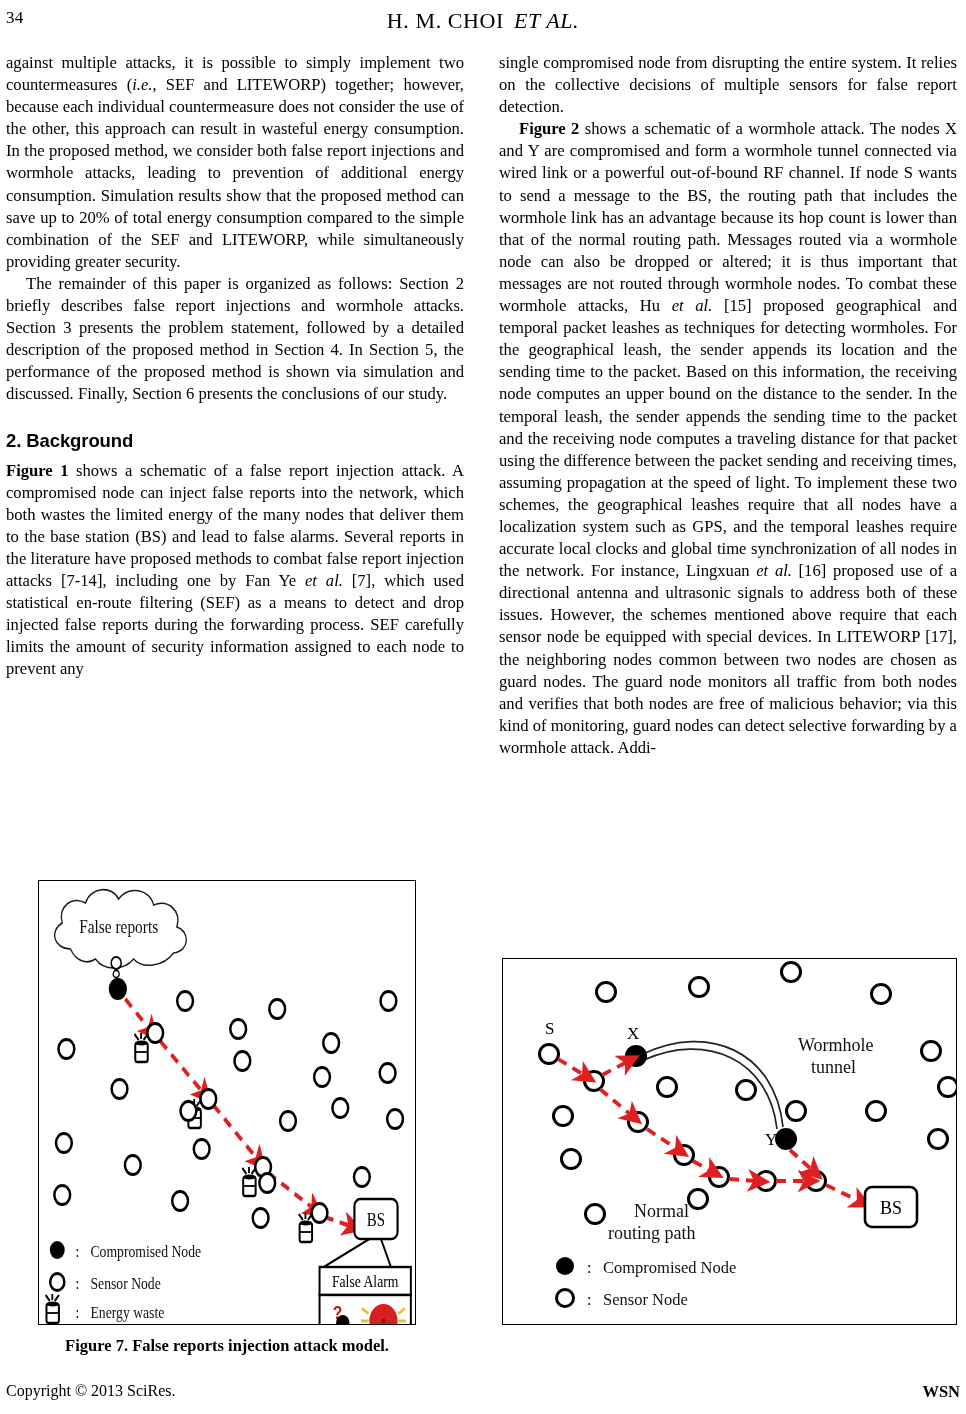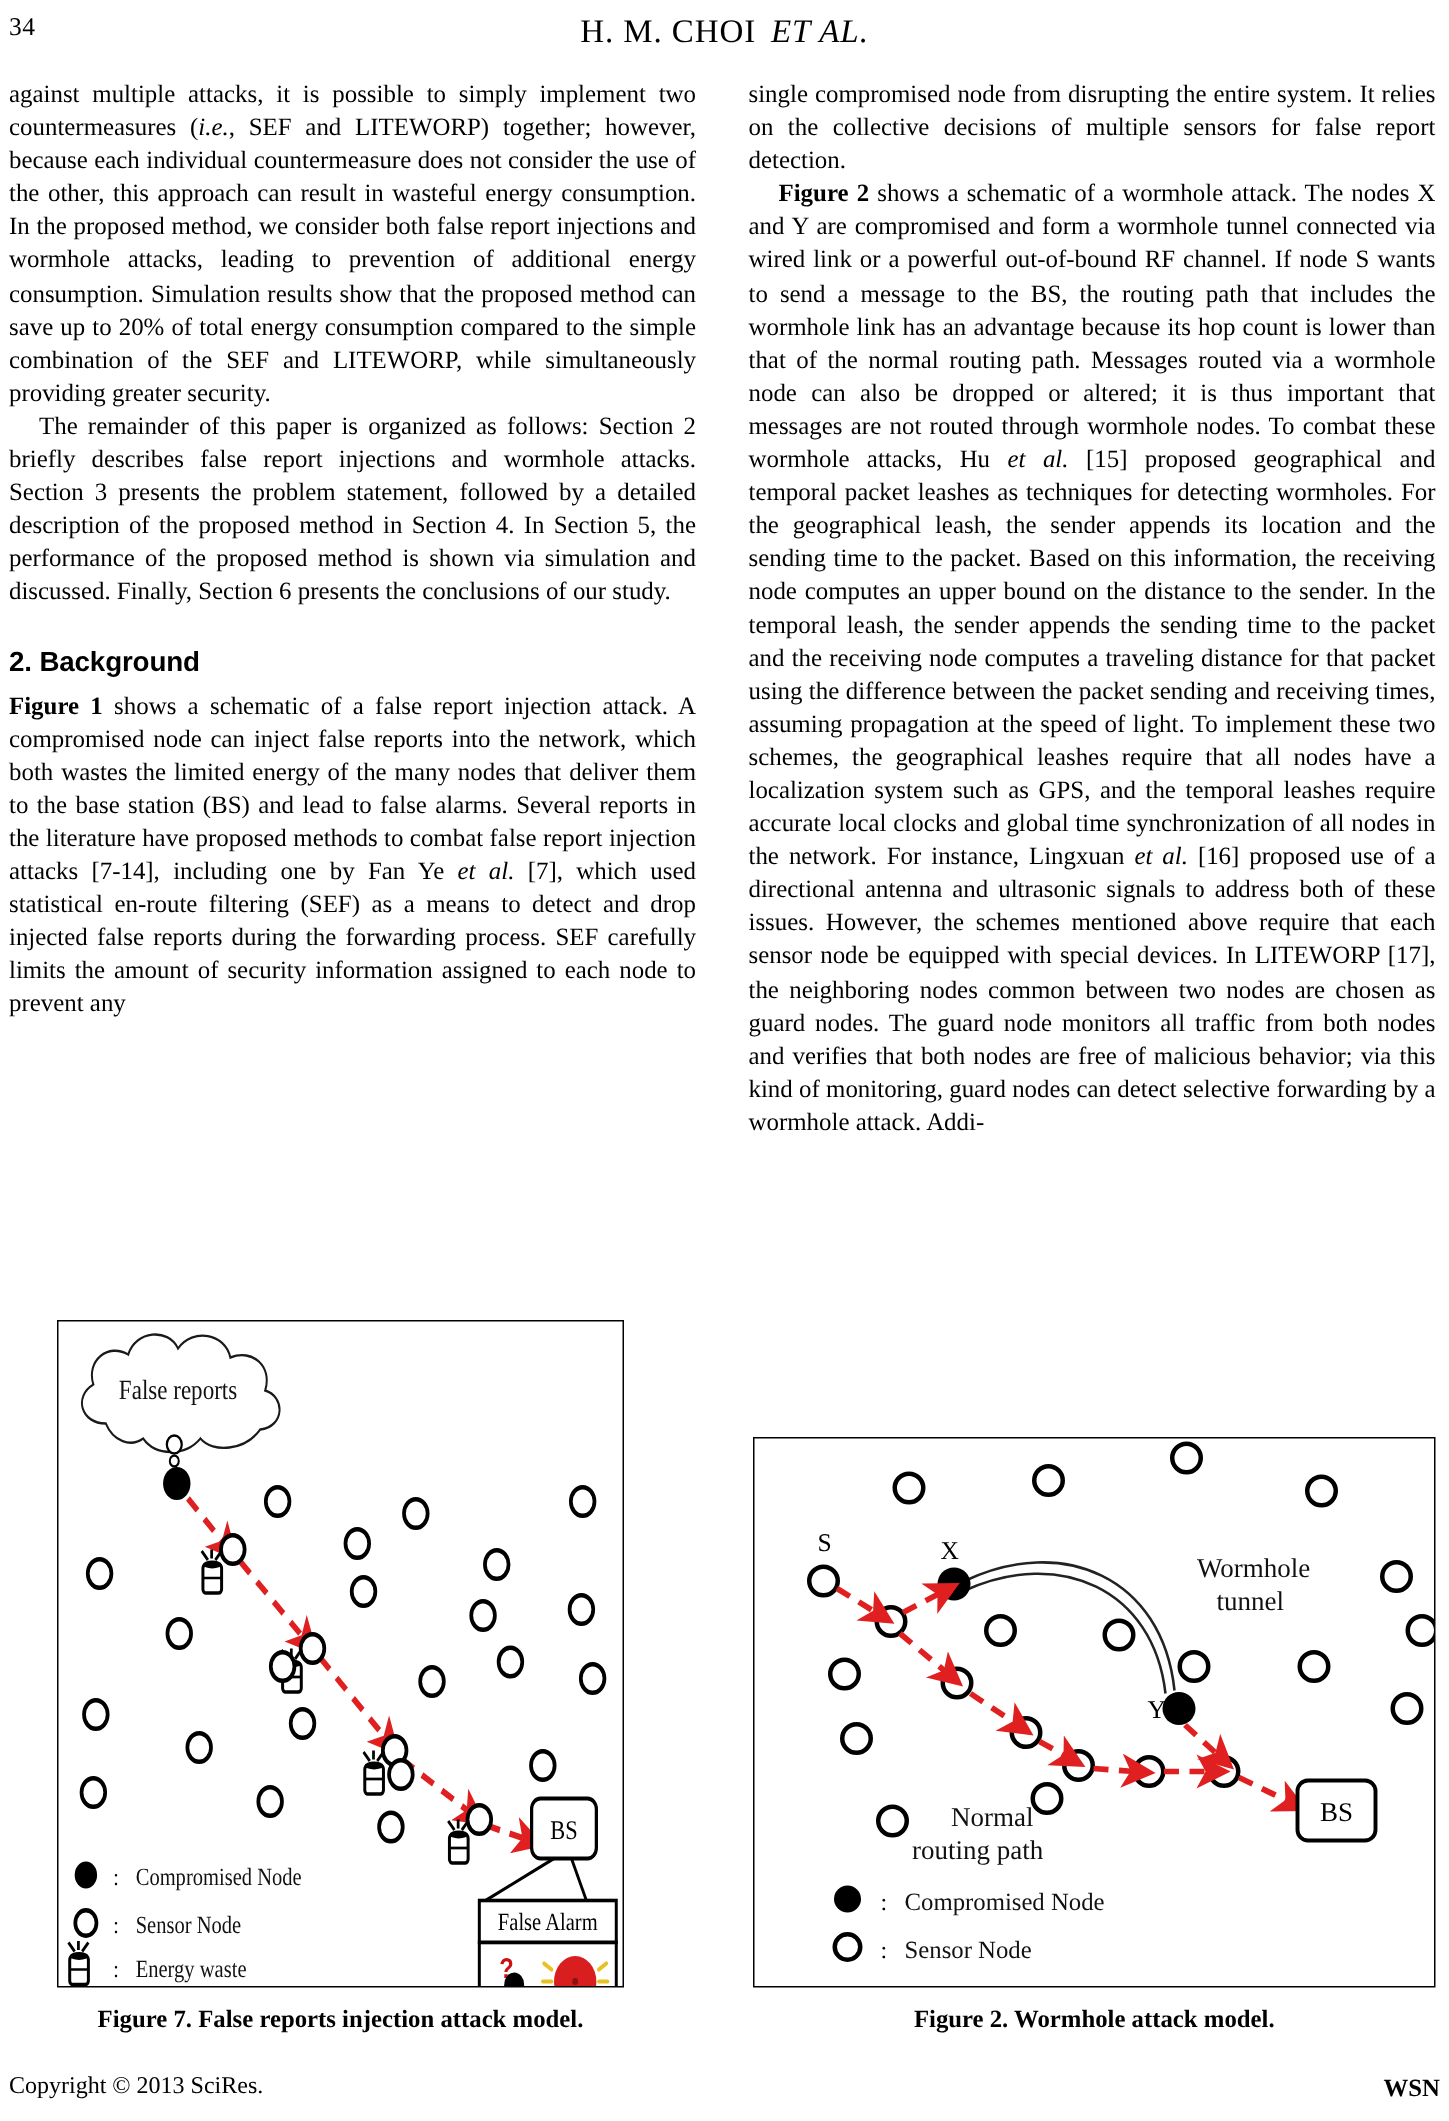--- a/index.html
+++ b/index.html
@@ -398,19 +398,18 @@
         <circle cx="62" cy="307" r="9" fill="#000"></circle>
         <text x="84" y="314" font-family="'Liberation Serif',serif" font-size="16" fill="#000">:</text>
         <text x="100" y="314" font-family="'Liberation Serif',serif" font-size="16.5" fill="#111">Compromised Node</text>
 
         <circle cx="62" cy="339" r="8.5" fill="#fff" stroke="#000" stroke-width="3"></circle>
         <text x="84" y="346" font-family="'Liberation Serif',serif" font-size="16" fill="#000">:</text>
         <text x="100" y="346" font-family="'Liberation Serif',serif" font-size="16.5" fill="#111">Sensor Node</text>
       </g>
     </svg>
   </div>
-  <div class="fig-caption">Figure 2. Wormhole attack model.</div>
 </div>
 
 <div id="footer">
   <span id="copyright">Copyright © 2013 SciRes.</span>
   <span id="journal-mark">WSN</span>
 </div>
 
 </body></html>

